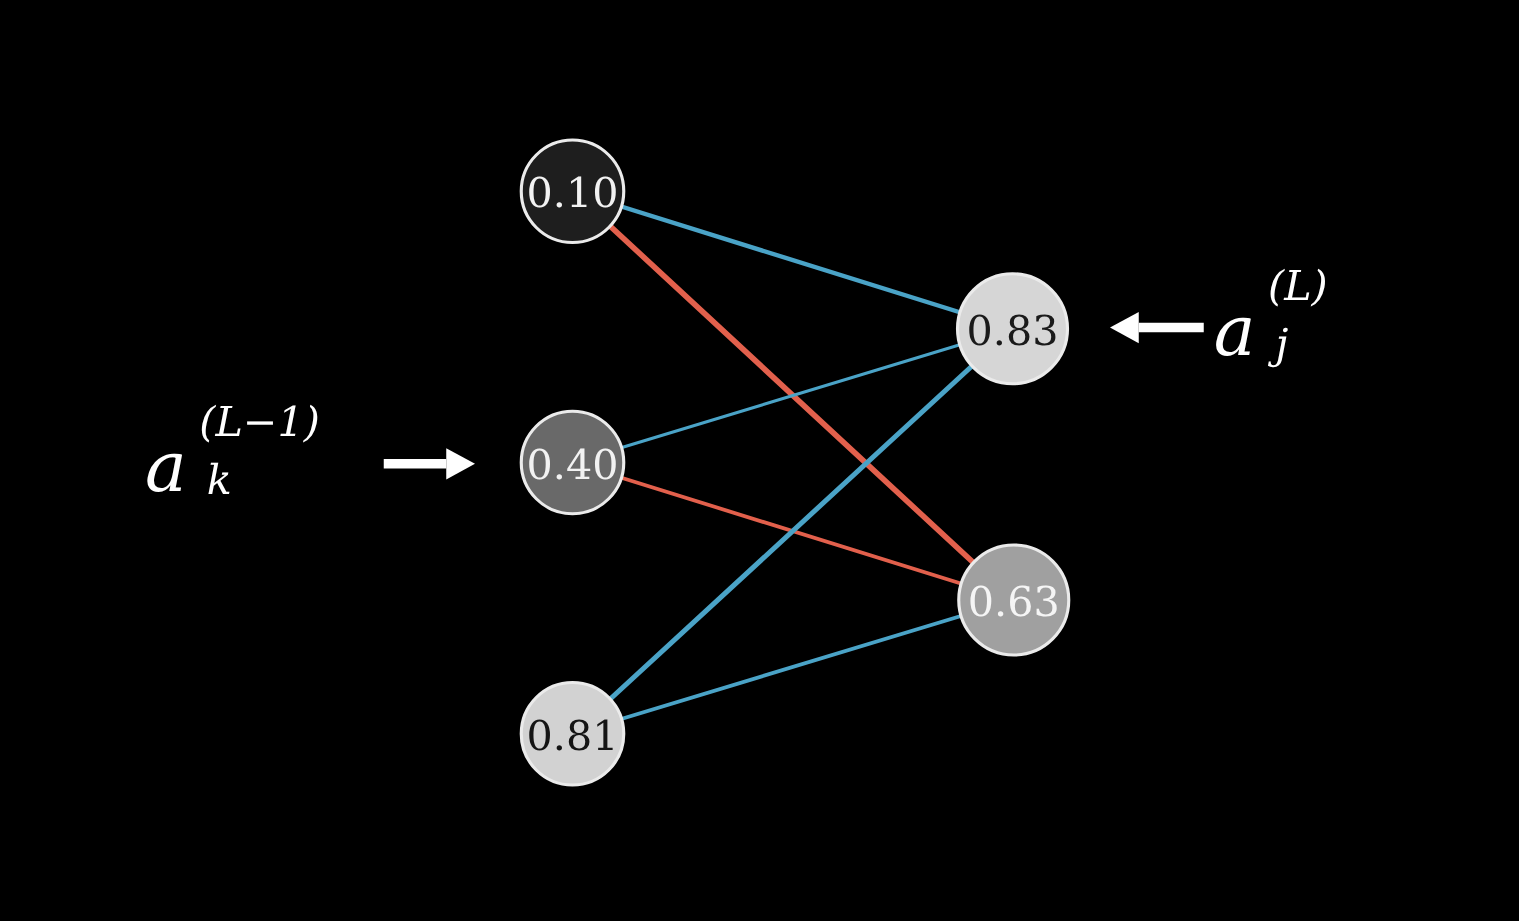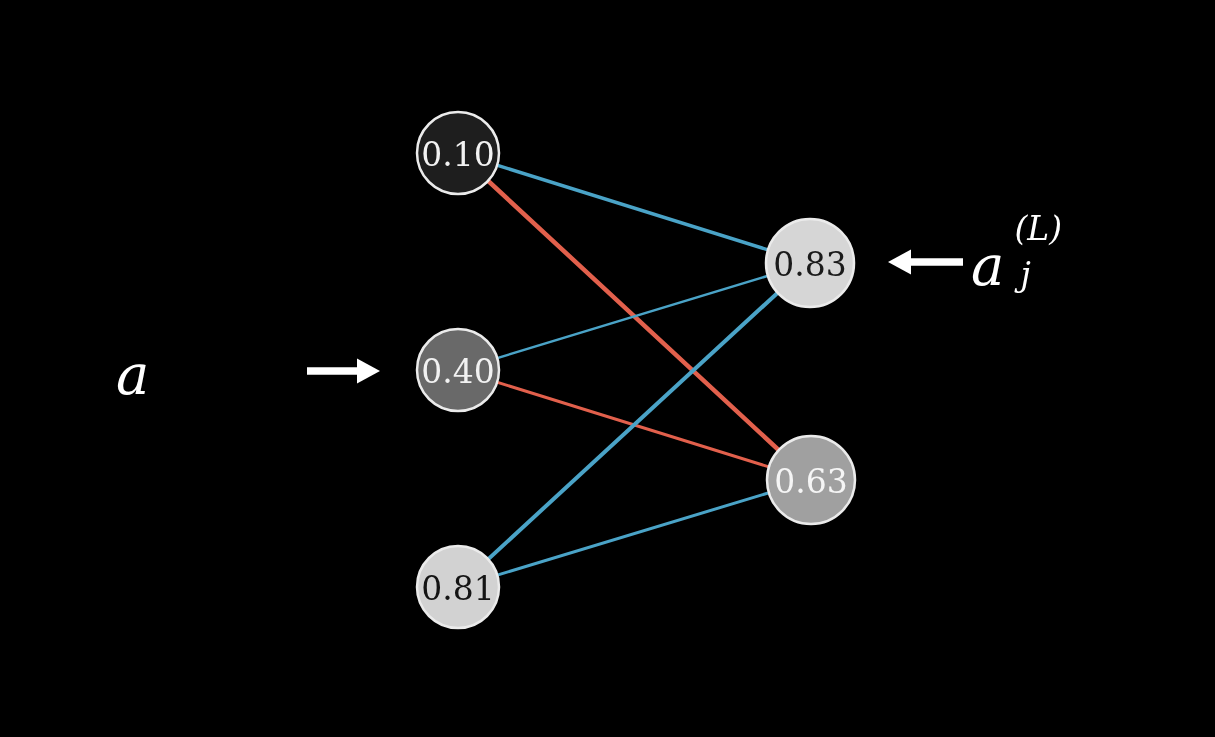--- a/index.html
+++ b/index.html
@@ -78,20 +78,24 @@
       <circle cx="811" cy="480" r="44" fill="#a0a0a0" stroke="#ebebeb" stroke-width="2.5"></circle>
       <text x="811" y="480" fill="#f5f5f5" text-anchor="middle" dominant-baseline="central" dy="0.04em" class="node-value">0.63</text>
       <line x1="307" y1="371" x2="357" y2="371" stroke="#ffffff" stroke-width="7.5"></line>
       <polygon points="380,371 357,383.5 357,358.5" fill="#ffffff"></polygon>
       <line x1="963" y1="262" x2="911" y2="262" stroke="#ffffff" stroke-width="7.5"></line>
       <polygon points="888,262 911,249.5 911,274.5" fill="#ffffff"></polygon>
     </svg>
 
   <div class="math-label" id="label-left">
     <span class="math-base">a</span>
+    <span class="math-scripts">
+      <span class="math-sup">(L−1)</span>
+      <span class="math-sub">k</span>
+    </span>
   </div>
 
   <div class="math-label" id="label-right">
     <span class="math-base">a</span>
     <span class="math-scripts">
       <span class="math-sup">(L)</span>
       <span class="math-sub">j</span>
     </span>
   </div>
 

